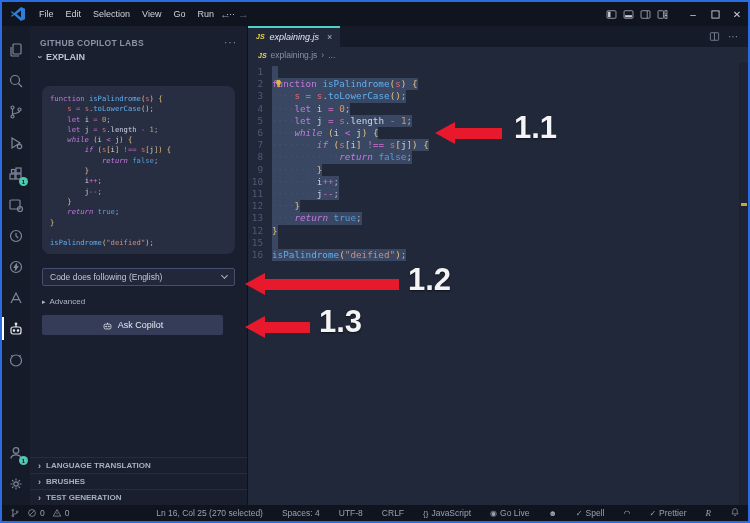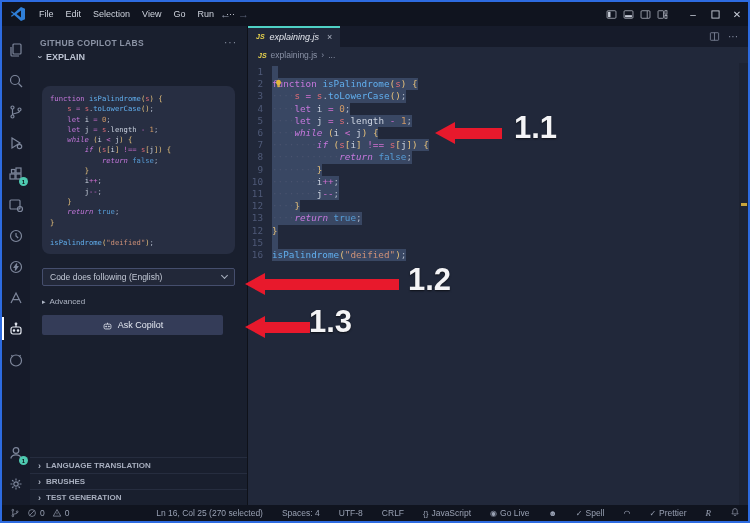--- a/index.html
+++ b/index.html
@@ -105,21 +105,21 @@
   .bell svg{ width:10px; height:10px; stroke:#99a1b3; fill:none; stroke-width:1.1; }
   
   .annot{ position:absolute; inset:0; pointer-events:none; }
   .arrow{ position:absolute; display:flex; align-items:center; }
   .arrow .head{ width:0; height:0; border-top:11px solid transparent; border-bottom:11px solid transparent; }
   .arrow .shaft{ height:11px; }
   .a1{ left:433px; top:120px; } .a1 .shaft{ width:47px; }
   .a2{ left:243px; top:271px; } .a2 .shaft{ width:134px; }
   .a3{ left:243px; top:314px; } .a3 .shaft{ width:45px; }
   .ann-label{ position:absolute; color:#f4f4f6; font-size:31px; font-weight:600; text-shadow:0 1px 2px rgba(0,0,0,.6); font-family:"Liberation Sans", sans-serif; }
-  .l1{ left:512px; top:108px; } .l2{ left:406px; top:260px; } .l3{ left:307px; top:302px; }
+  .l1{ left:512px; top:108px; } .l2{ left:406px; top:260px; } .l3{ left:317px; top:302px; }
 </style>
 </head>
 <body>
 
 <div class="window">
 
   <div class="titlebar">
     <svg class="vscode-logo" viewBox="0 0 16 16">
         <path d="M11 1 L4.2 7 L1.8 5.2 L0.8 6 L3.4 8 L0.8 10 L1.8 10.8 L4.2 9 L11 15 L15 13.2 L15 2.8 Z M11 4.5 L11 11.5 L6.5 8 Z" fill="#2f7fd8"></path>
       </svg>

